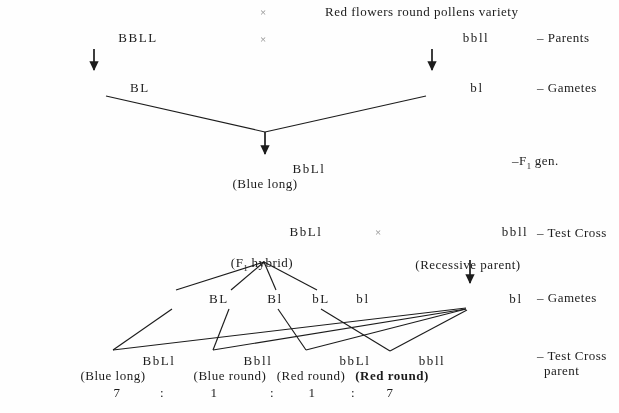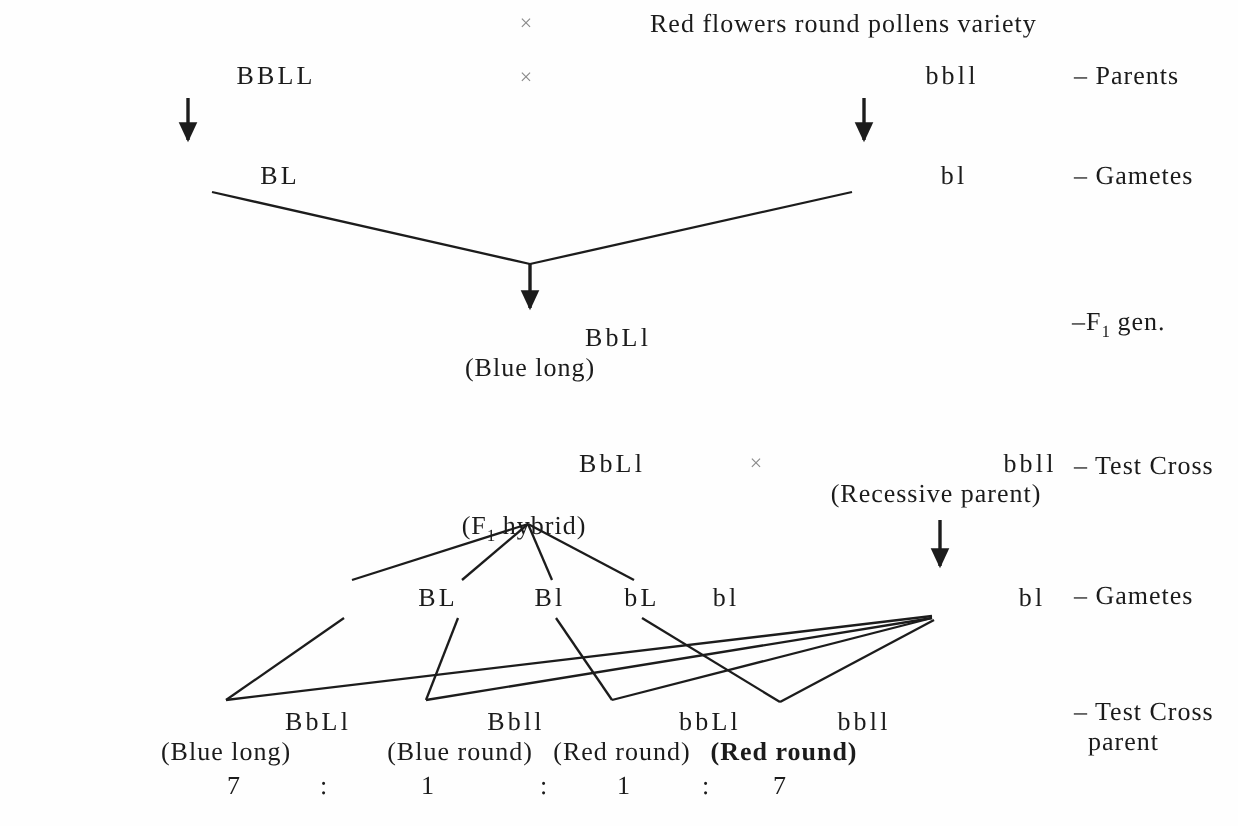--- a/index.html
+++ b/index.html
@@ -72,27 +72,27 @@
   <span class="t c cross" style="left:263px;top:33px;">×</span>
   <span class="t c gen" style="left:432px;top:31px;">bbll</span>
   <span class="t" style="left:537px;top:31px;">– Parents</span>
 
   <span class="t c gen" style="left:96px;top:81px;">BL</span>
   <span class="t c gen" style="left:433px;top:81px;">bl</span>
   <span class="t" style="left:537px;top:81px;">– Gametes</span>
 
   <span class="t c gen" style="left:265px;top:162px;">BbLl</span>
   <span class="t c" style="left:265px;top:177px;">(Blue long)</span>
-  <span class="t" style="left:536px;top:154px;"><span>–F</span><sub class="sb">1</sub><span> gen.</span></span>
+  <span class="t" style="left:512px;top:154px;"><span>–F</span><sub class="sb">1</sub><span> gen.</span></span>
 
   <span class="t c gen" style="left:262px;top:225px;">BbLl</span>
   <span class="t c" style="left:262px;top:256px;"><span>(F</span><sub class="sb">1</sub><span> hybrid)</span></span>
   <span class="t c cross" style="left:378px;top:226px;">×</span>
   <span class="t c gen" style="left:471px;top:225px;">bbll</span>
-  <span class="t c" style="left:468px;top:240px;">(Recessive parent)</span>
+  <span class="t c" style="left:468px;top:258px;">(Recessive parent)</span>
   <span class="t" style="left:537px;top:226px;">– Test Cross</span>
 
   <span class="t c gen" style="left:175px;top:292px;">BL</span>
   <span class="t c gen" style="left:231px;top:292px;">Bl</span>
   <span class="t c gen" style="left:277px;top:292px;">bL</span>
   <span class="t c gen" style="left:319px;top:292px;">bl</span>
   <span class="t c gen" style="left:472px;top:292px;">bl</span>
   <span class="t" style="left:537px;top:291px;">– Gametes</span>
 
   <span class="t c gen" style="left:115px;top:354px;">BbLl</span>

